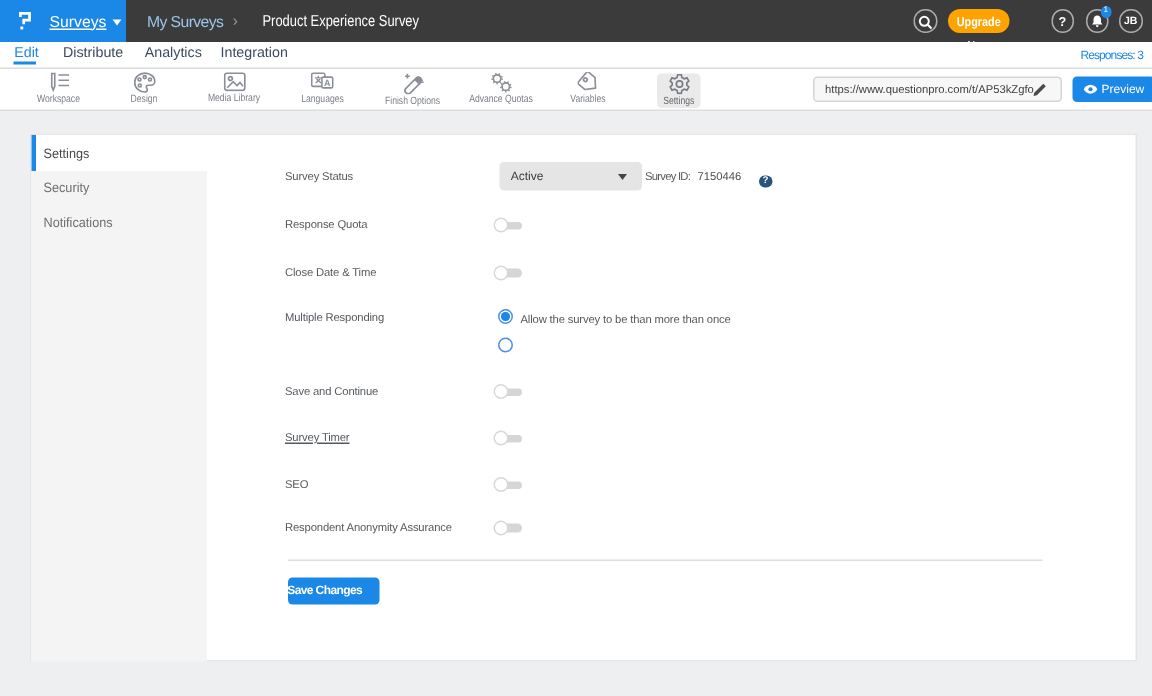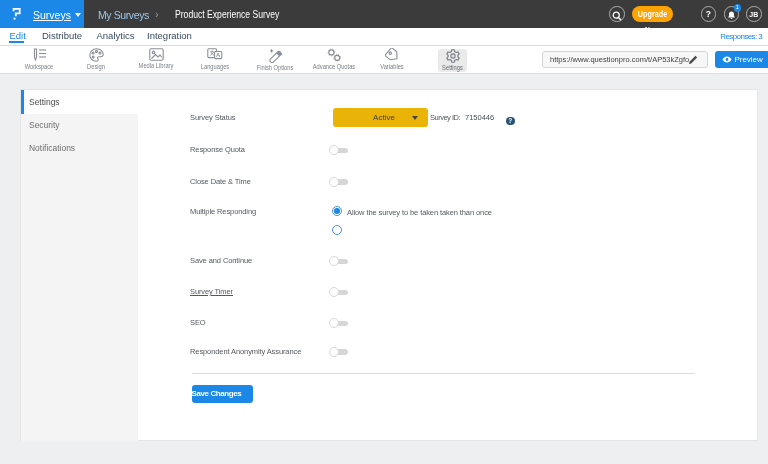--- a/index.html
+++ b/index.html
@@ -37,21 +37,21 @@
 
 .card { position:absolute; left:20px; top:89px; width:738px; height:352px; background:#FFFFFF; border:1px solid #E5E5E5; }
 .side { position:absolute; left:0; top:0; width:117px; height:351px; background:#F4F4F4; }
 .sideitem { position:absolute; left:0; width:117px; height:24px; font-size:9px; color:#6E6E6E; line-height:24px; padding-left:8px; }
 .sideitem span { display:inline-block; transform:scaleX(0.94); transform-origin:left center; }
 .sideitem.active { background:#FFFFFF; color:#4A4A4A; border-left:3.5px solid #1B87E6; padding-left:4.5px; top:0; }
 .label { position:absolute; left:169px; font-size:7.5px; letter-spacing:-0.1px; color:#55595E; }
 .toggle { position:absolute; left:308px; width:20px; height:10px; }
 .toggle .track { position:absolute; left:4px; top:2.5px; width:15px; height:5.5px; background:#D6D6D6; border-radius:3px; }
 .toggle .knob { position:absolute; left:0; top:0; width:10px; height:10px; background:#FFFFFF; border:1px solid #D8D8D8; border-radius:50%; }
-.dd { position:absolute; left:311.5px; top:18px; width:95px; height:19px; background:#eab308; border-radius:3px; font-size:8px; color:#3C3C3C; line-height:19px; padding-left:8px;text-align:center; }
+.dd { position:absolute; left:311.5px; top:18px; width:95px; height:19px; background:#e5e5e5; border-radius:3px; font-size:8px; color:#3C3C3C; line-height:19px; padding-left:8px; }
 .dd .ddcaret { position:absolute; right:10px; top:8px; width:0; height:0; border-left:3px solid transparent; border-right:3px solid transparent; border-top:4px solid #444444; }
 .radio { position:absolute; width:10px; height:10px; border:1.2px solid #4A90E2; border-radius:50%; background:#fff; }
 .radio.checked:after { content:""; position:absolute; left:1.2px; top:1.2px; width:5.6px; height:5.6px; background:#1B87E6; border-radius:50%; }
 .rlabel { position:absolute; font-size:7.5px; letter-spacing:-0.1px; color:#55595E; }
 .divider { position:absolute; left:171px; top:283px; width:503px; height:1px; background:#DDDDDD; }
 .savebtn { position:absolute; left:170.5px; top:294.5px; width:61.5px; height:18px; background:#1B87E6; border-radius:3px; color:#FFFFFF; font-size:8px; font-weight:bold; letter-spacing:-0.4px; text-align:left; line-height:18px; }
 </style>
 </head>
 <body>
 
@@ -212,21 +212,21 @@
     </div>
 
   <span class="label" style="top:86.5px;">Close Date &amp; Time</span>
   <div class="toggle" style="top:86.5px;">
       <div class="track"></div>
       <div class="knob"></div>
     </div>
 
   <span class="label" style="top:117px;">Multiple Responding</span>
   <div class="radio checked" style="left:311px; top:116px;"></div>
-  <span class="rlabel" style="left:326px; top:117.5px;">Allow the survey to be taken taken than once</span>
+  <span class="rlabel" style="left:326px; top:117.5px;">Allow the survey to be than more than once</span>
   <div class="radio" style="left:311px; top:135px;"></div>
 
   <span class="label" style="top:166px;">Save and Continue</span>
   <div class="toggle" style="top:166px;">
       <div class="track"></div>
       <div class="knob"></div>
     </div>
 
   <span class="label" style="top:197px;text-decoration:underline;">Survey Timer</span>
   <div class="toggle" style="top:197px;">

